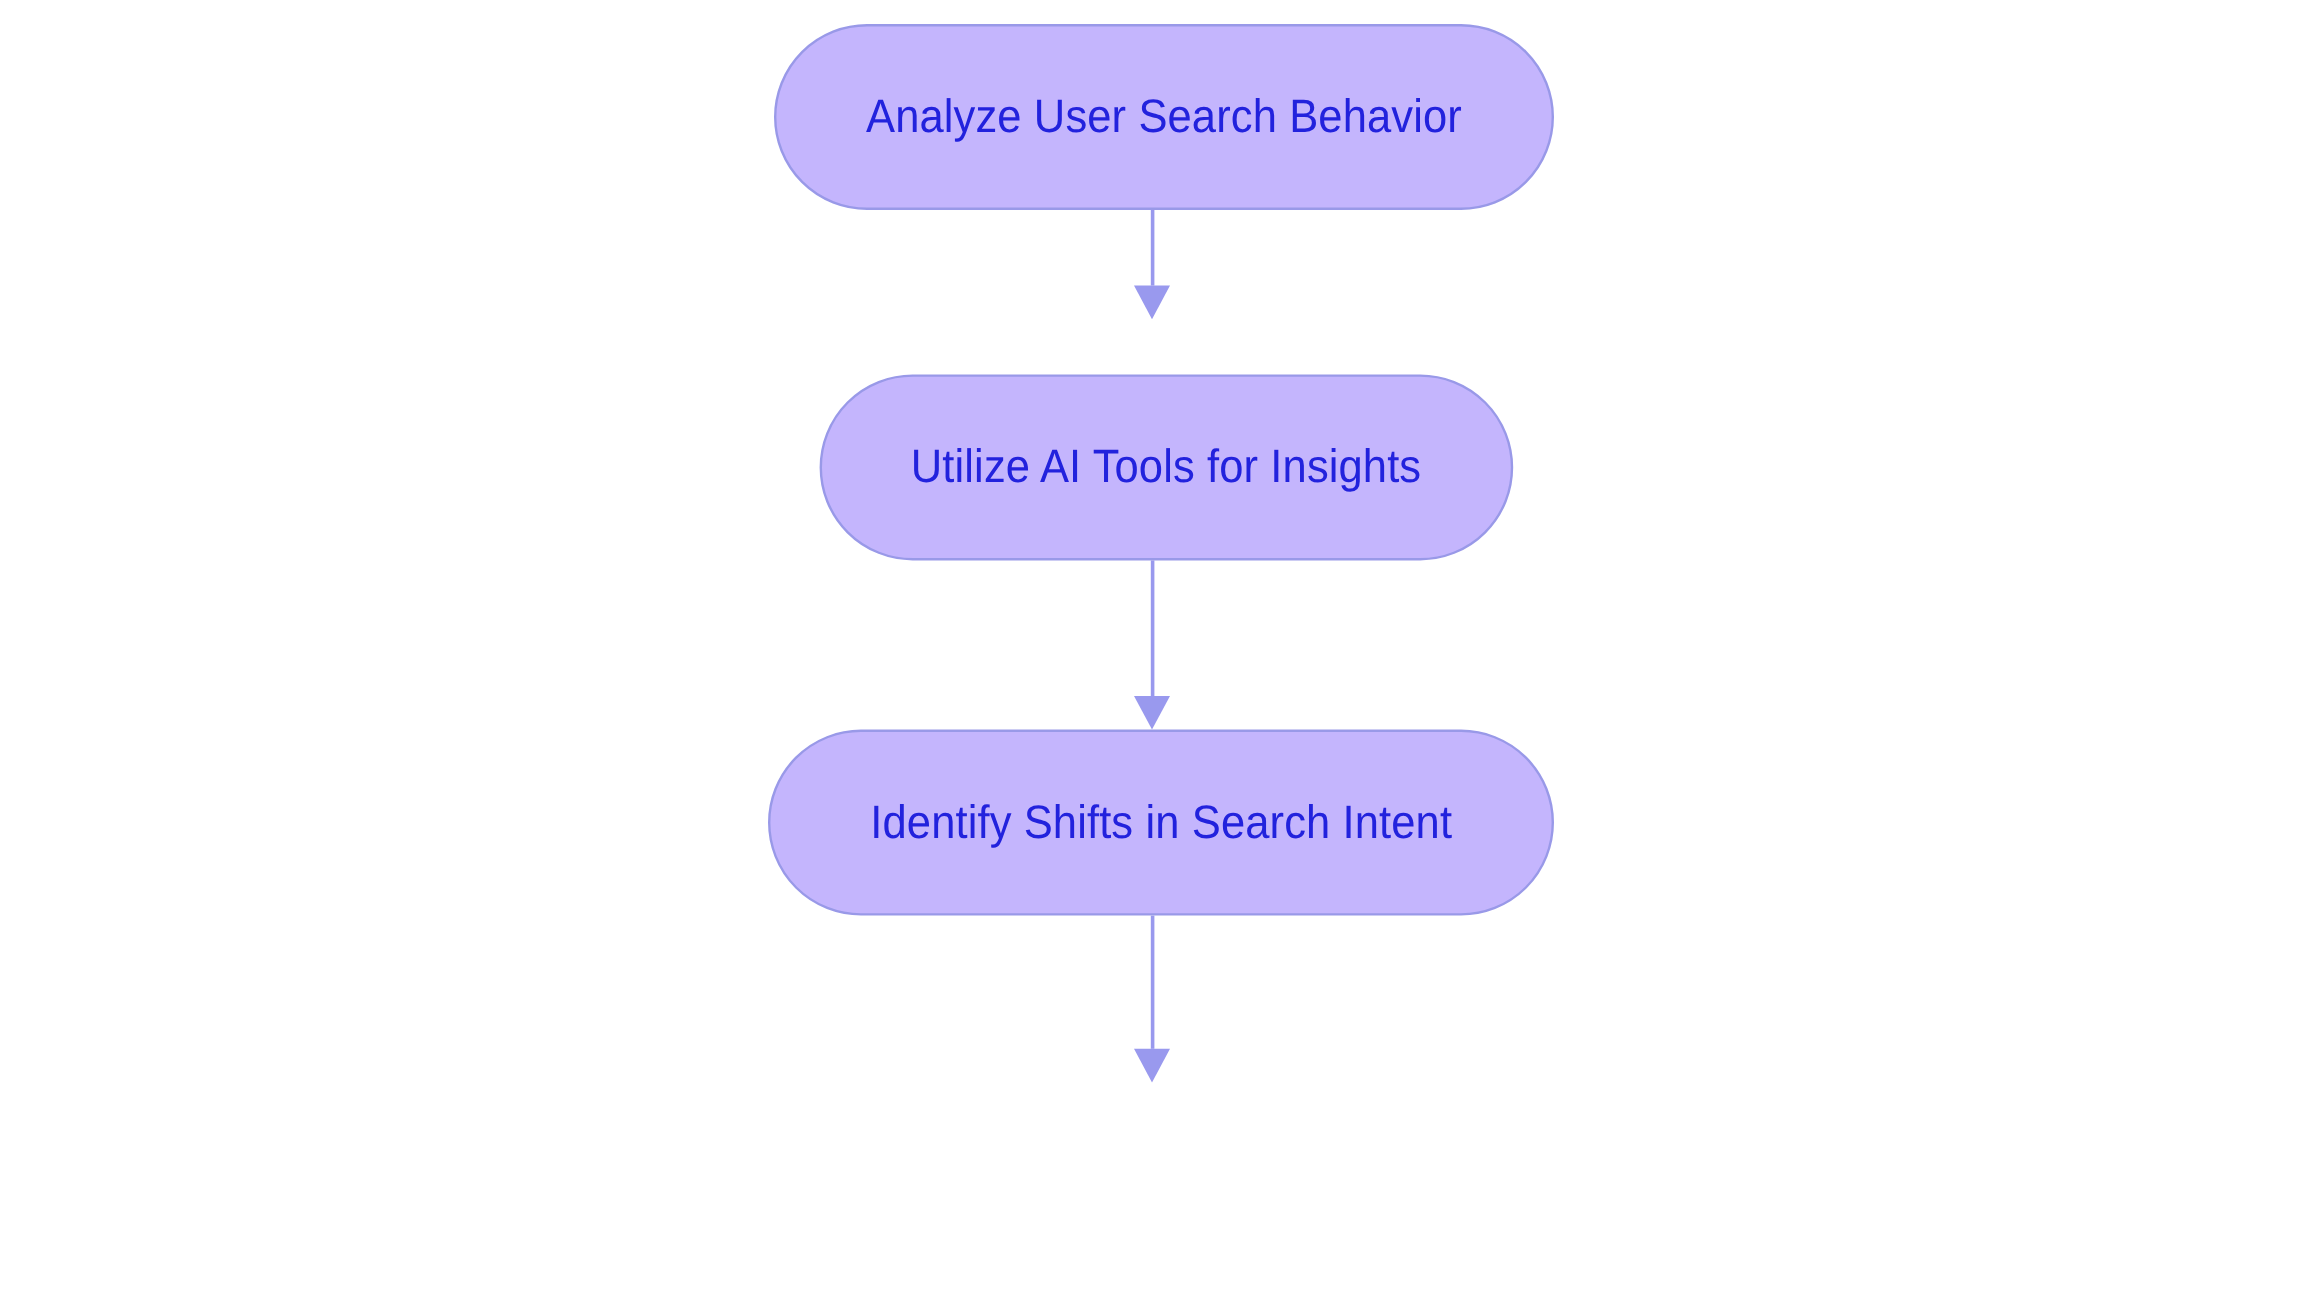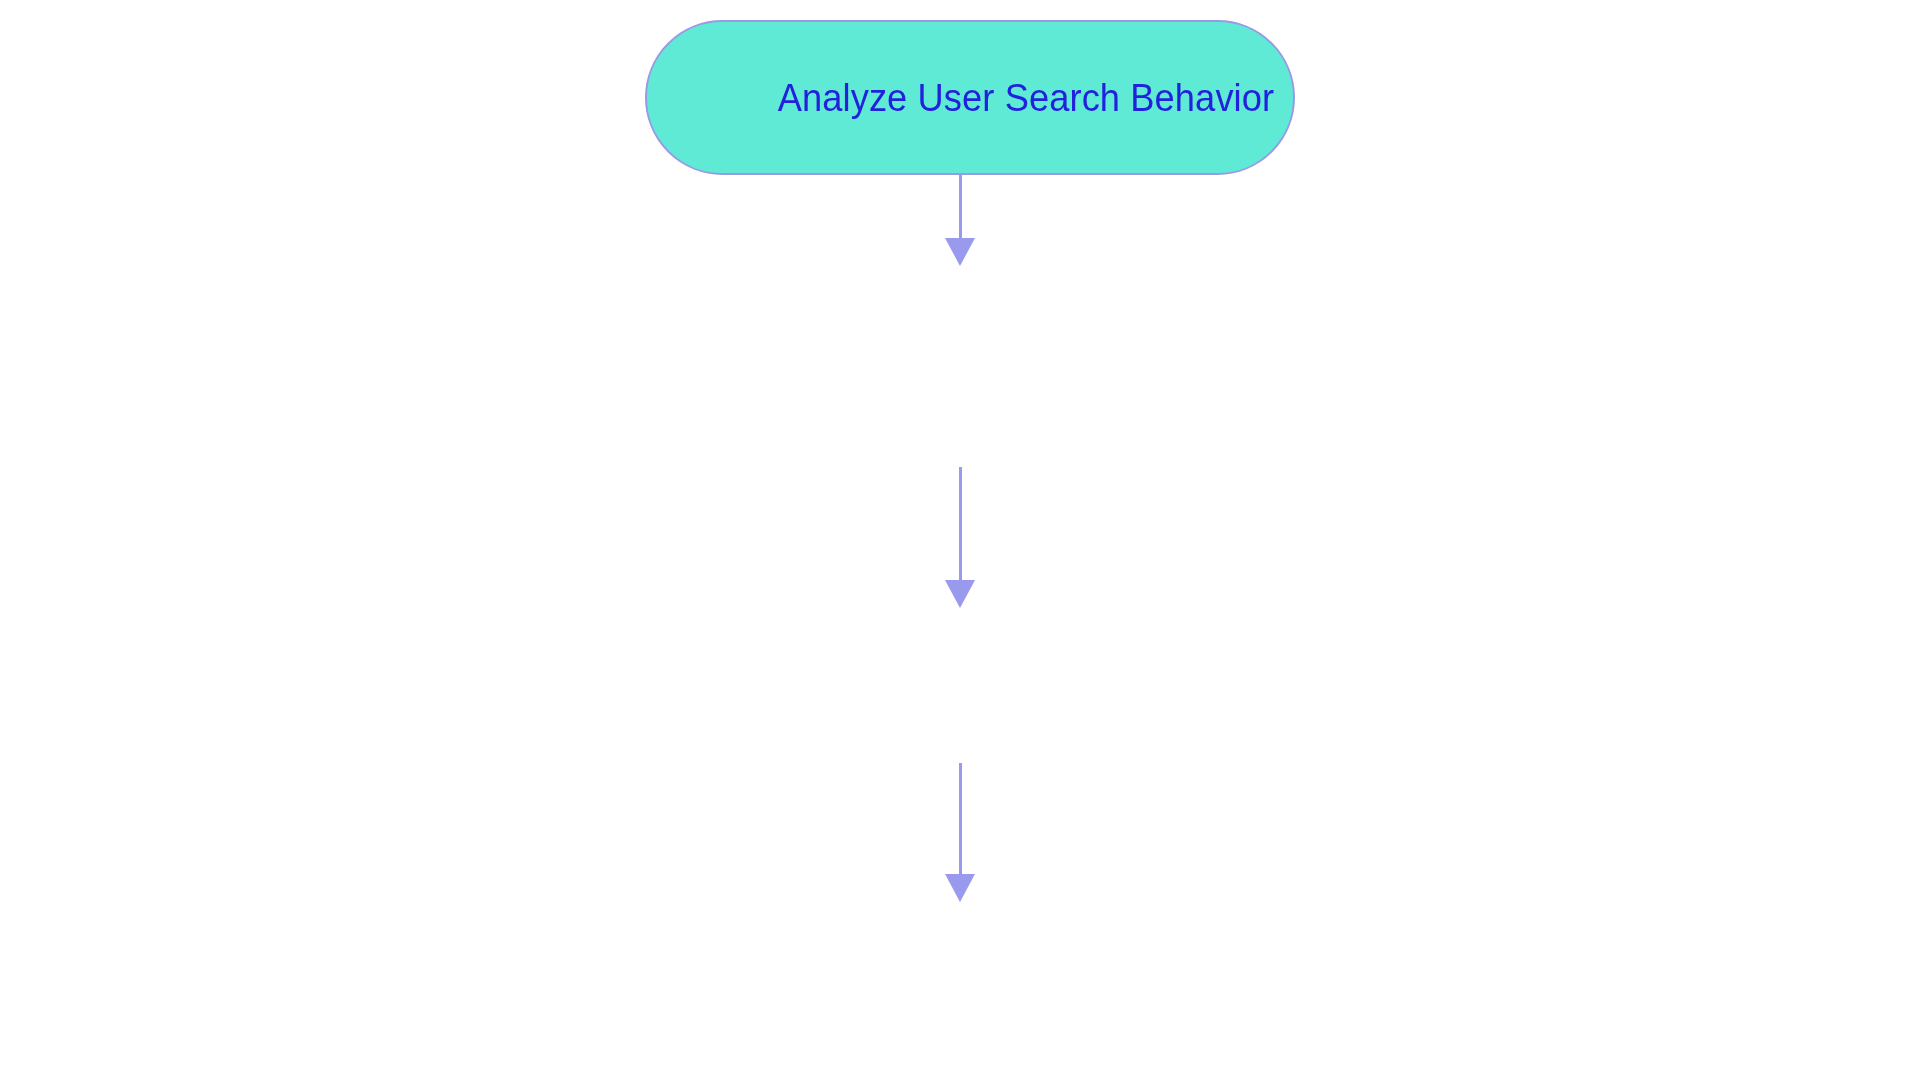--- a/index.html
+++ b/index.html
@@ -17,26 +17,26 @@
   #flowchart {
     position: relative;
     width: 1920px;
     height: 1083px;
     background: #ffffff;
   }
 
   .node {
     position: absolute;
     box-sizing: border-box;
-    background: #5eead4;
+    background: #c4b5fd;
     border: 2px solid #9999e8;
     border-radius: 999px;
     display: flex;
     align-items: center;
-    justify-content: flex-end;
+    justify-content: center;
     z-index: 2;
   }
 
   .node-label {
     color: #2222dd;
     font-family: "Liberation Sans", sans-serif;
     font-size: 39px;
     font-weight: 400;
     letter-spacing: 0.1px;
     white-space: nowrap;
@@ -92,26 +92,32 @@
 
   <div class="node node-1">
     <span class="node-label">Analyze User Search Behavior</span>
   </div>
 
   <div class="edge edge-1">
     <div class="edge-line"></div>
     <div class="edge-head"></div>
   </div>
 
+  <div class="node node-2">
+    <span class="node-label">Utilize AI Tools for Insights</span>
+  </div>
 
   <div class="edge edge-2">
     <div class="edge-line"></div>
     <div class="edge-head"></div>
   </div>
 
+  <div class="node node-3">
+    <span class="node-label">Identify Shifts in Search Intent</span>
+  </div>
 
   <div class="edge edge-3">
     <div class="edge-line"></div>
     <div class="edge-head"></div>
   </div>
 
 
 </div>
 
 </body></html>

